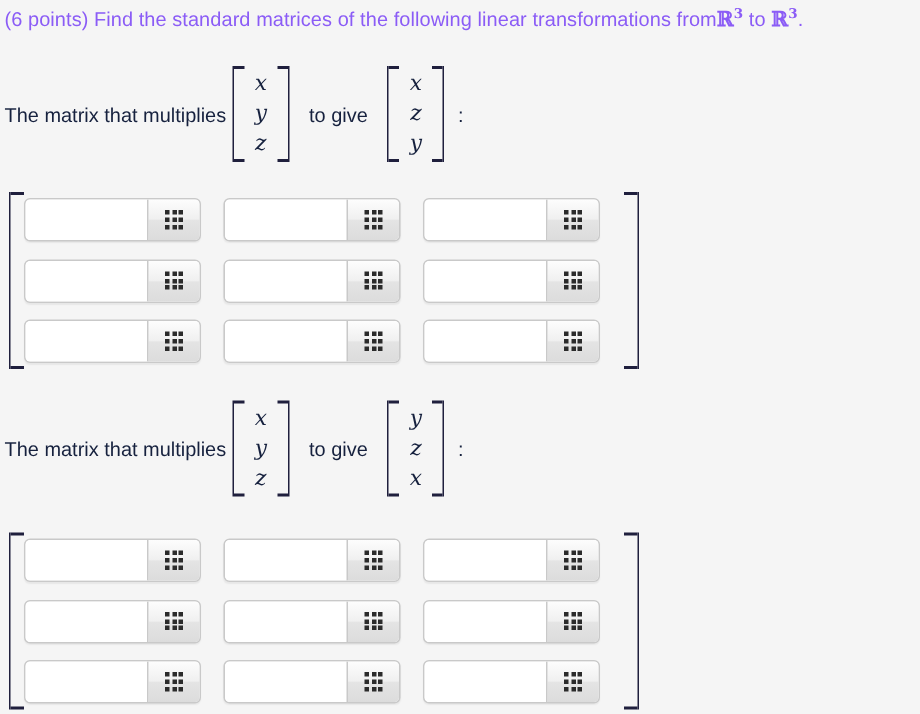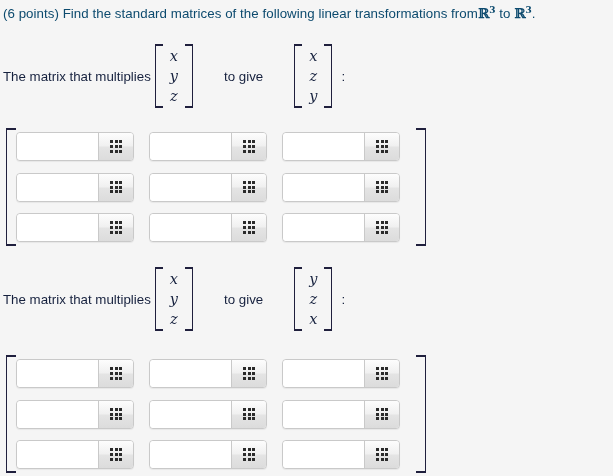--- a/index.html
+++ b/index.html
@@ -16,21 +16,21 @@
     overflow: hidden;
     position: relative;
   }
 
   
   .prompt {
     position: absolute;
     left: 3px;
     top: 5px;
     font-size: 13.3px;
-    color: #0c4a6e;
+    color: #8b5cf6;
     white-space: nowrap;
     letter-spacing: 0.05px;
   }
   .bb {
     font-family: "DejaVu Serif", serif;
     font-weight: 700;
     font-style: normal;
     font-size: 13.5px;
   }
   .sup {
@@ -47,21 +47,21 @@
     align-items: center;
     white-space: nowrap;
   }
   .stmt-text {
     font-size: 13.3px;
     color: #16213e;
   }
   .togive {
     font-size: 13.3px;
     color: #16213e;
-    margin: 0 27px;
+    margin: 0 9px;
     text-align: center;
   }
   .colon {
     font-size: 13.3px;
     color: #16213e;
     margin-left: 5px;
   }
 
   
   .vec {

